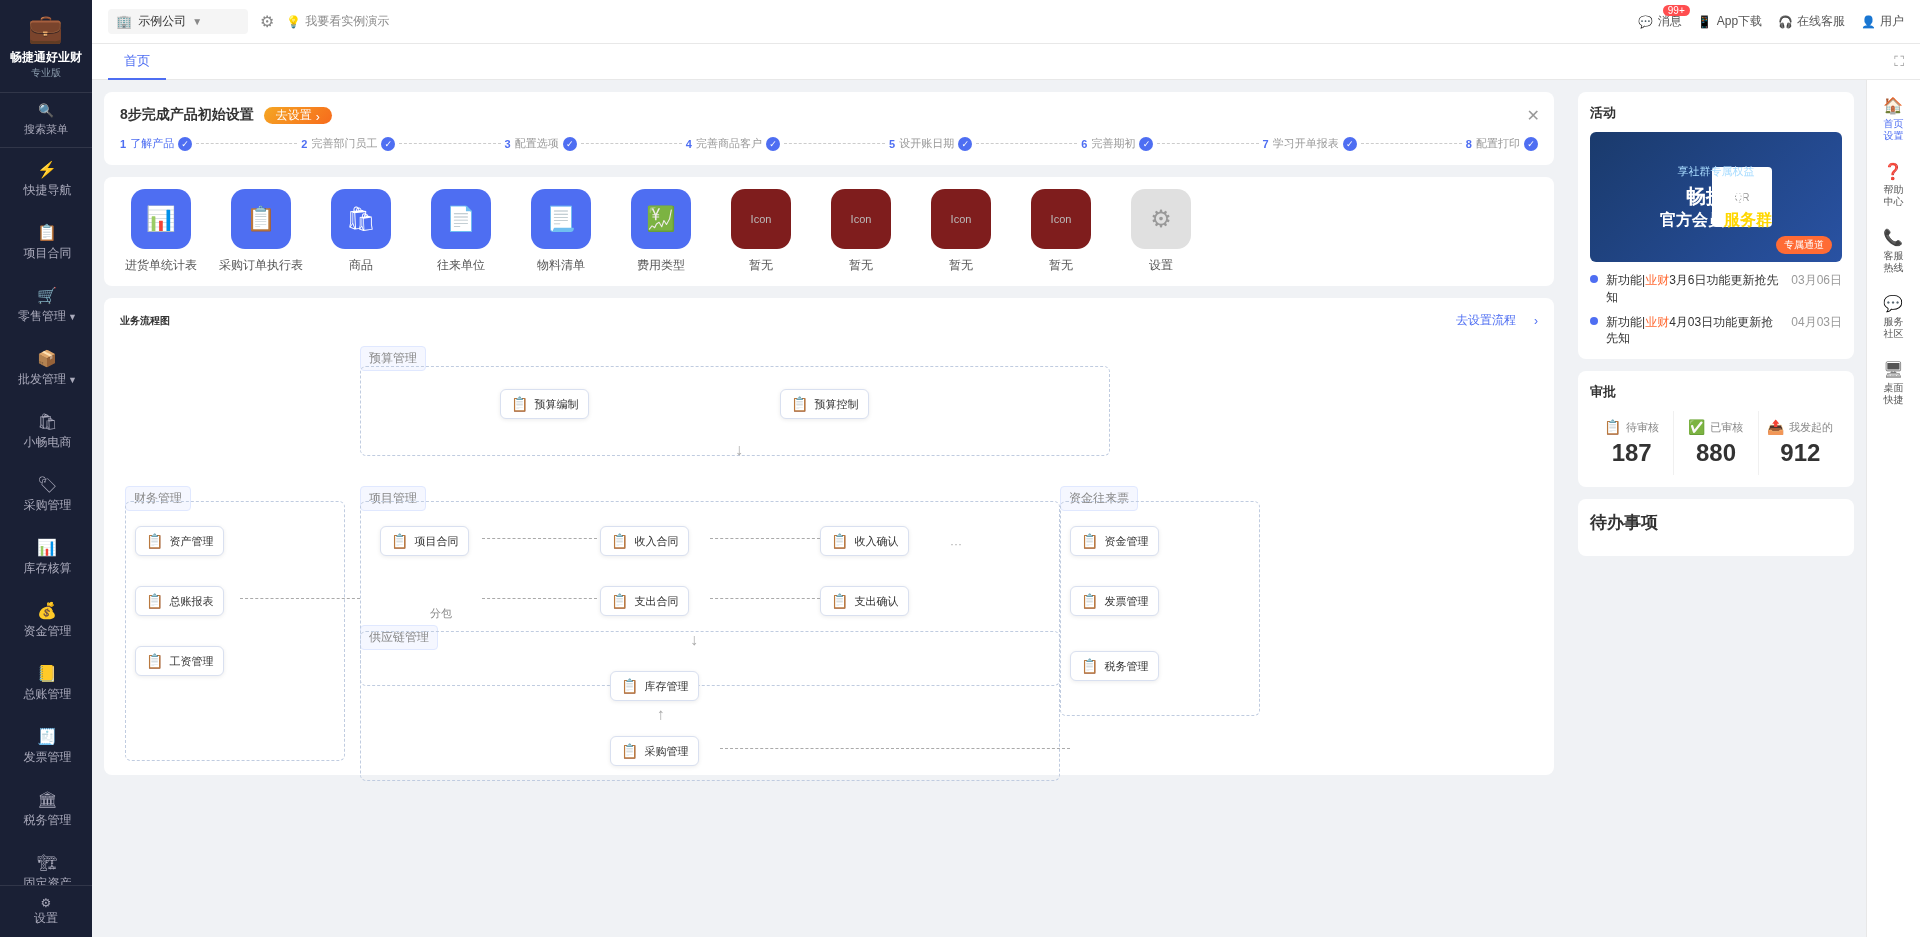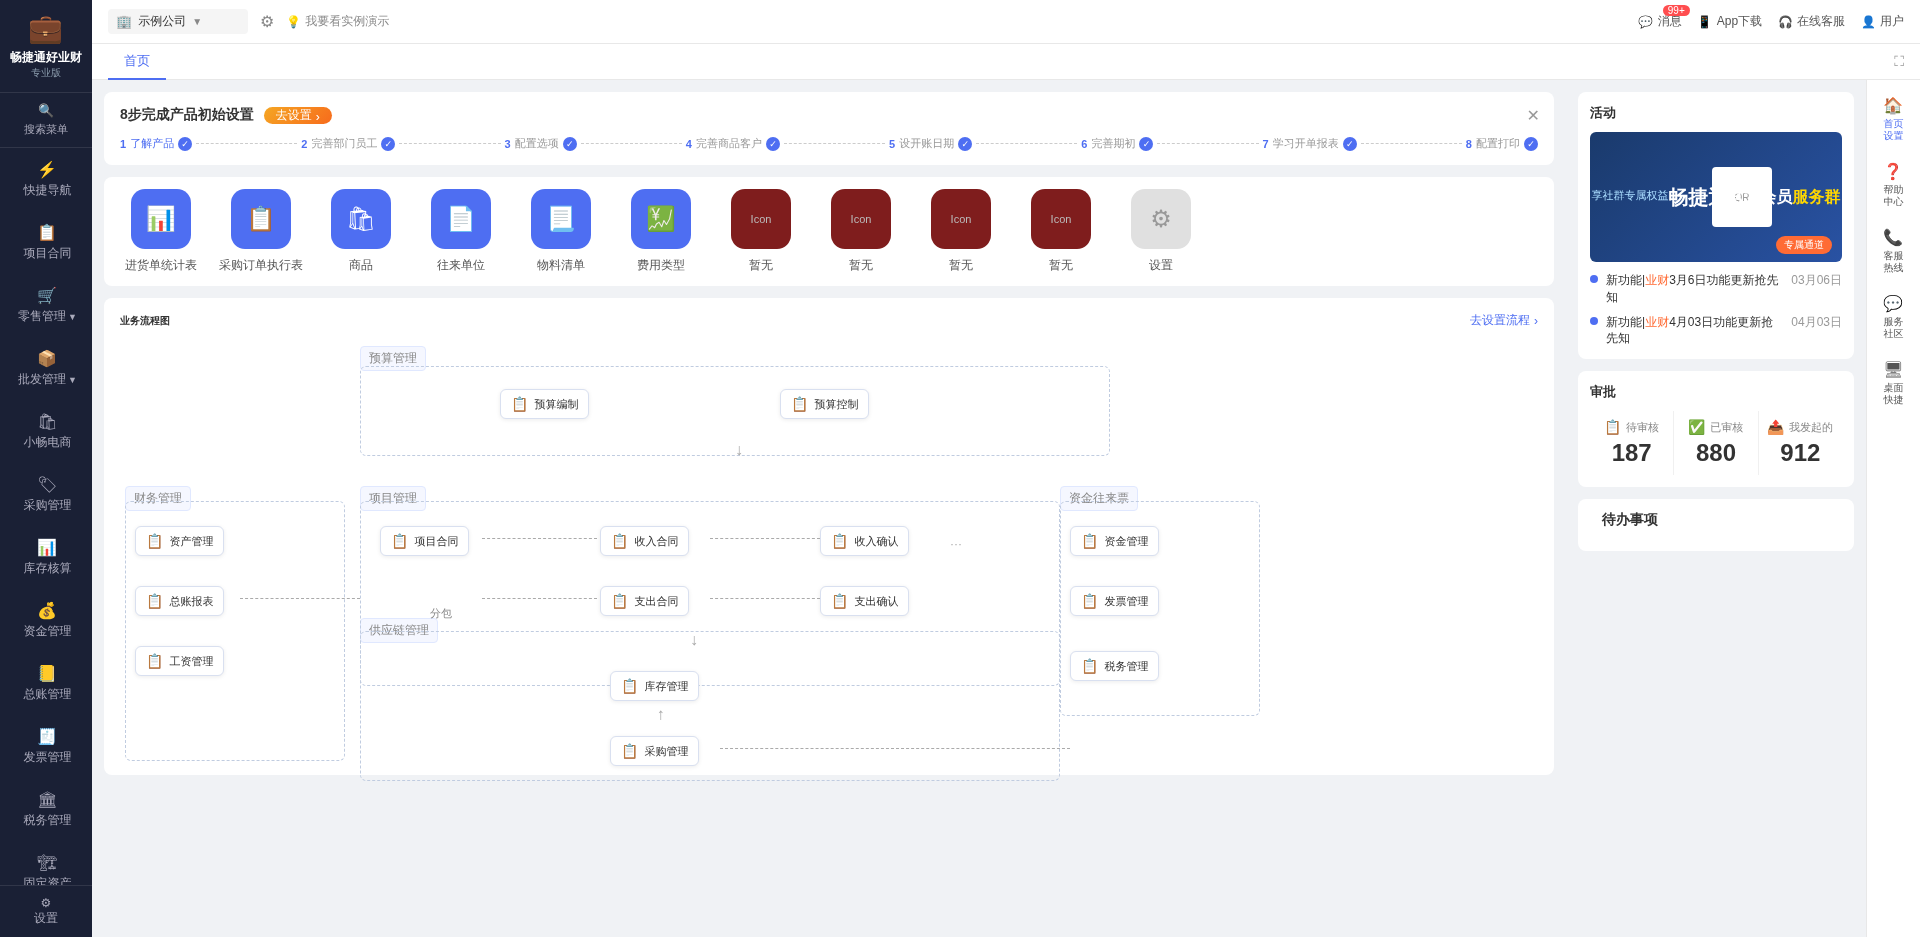--- a/index.html
+++ b/index.html
@@ -63,21 +63,21 @@
     .quick-icon-item { display: flex; flex-direction: column; align-items: center; gap: 8px; min-width: 90px; cursor: pointer; }
     .quick-icon-box { width: 60px; height: 60px; border-radius: 14px; background: #4e6ef2; display: flex; align-items: center; justify-content: center; color: #fff; font-size: 24px; }
     .quick-icon-box.gray { background: #7f1d1d; color: #bbb; }
     .quick-icon-box.dark-gray { background: #e0e0e0; color: #999; }
     .quick-icon-label { font-size: 12px; color: #555; text-align: center; }
     
     
     .flow-section { background: #fff; border-radius: 8px; padding: 14px 16px; }
     .flow-header { display: flex; justify-content: space-between; align-items: center; margin-bottom: 12px; }
     .flow-title { font-size: 10px; font-weight: bold; color: #333; }
-    .flow-config { font-size: 12px; color: #4e6ef2; cursor: pointer; display: flex; align-items: center; gap: 4px; }
+    .flow-config { font-size: 12px; color: #4e6ef2; cursor: pointer; display: flex; align-items: center; gap: 18px; }
     .flow-canvas { position: relative; min-height: 420px; }
     
     
     .flow-node { position: absolute; border: 1px solid #d9e0f0; border-radius: 6px; background: #fff; padding: 6px 10px; font-size: 11px; color: #333; display: flex; align-items: center; gap: 6px; white-space: nowrap; cursor: pointer; box-shadow: 0 1px 4px rgba(0,0,0,0.08); }
     .flow-node-icon { color: #4e6ef2; font-size: 14px; }
     .flow-section-label { position: absolute; font-size: 12px; color: #888; background: #f5f7ff; padding: 3px 8px; border-radius: 4px; border: 1px solid #e0e8ff; }
     .flow-dashed-line { position: absolute; border-top: 1px dashed #aaa; }
     
     
     .right-panel { width: 300px; overflow-y: auto; padding: 12px; display: flex; flex-direction: column; gap: 12px; flex-shrink: 0; }
@@ -106,21 +106,21 @@
     .approval-title { font-size: 13px; font-weight: bold; color: #333; margin-bottom: 10px; }
     .approval-stats { display: flex; gap: 0; }
     .approval-stat { flex: 1; display: flex; flex-direction: column; align-items: center; padding: 8px; border-right: 1px solid #f0f0f0; }
     .approval-stat:last-child { border-right: none; }
     .approval-stat-label { font-size: 11px; color: #888; display: flex; align-items: center; gap: 4px; }
     .approval-stat-icon { font-size: 14px; }
     .approval-stat-num { font-size: 24px; font-weight: bold; color: #333; margin-top: 4px; }
     
     
     .todo-card { background: #fff; border-radius: 8px; padding: 12px; }
-    .todo-title { font-size: 14px; font-weight: bold; color: #333; margin-bottom: 10px; margin-left: 12px; }
+    .todo-title { font-size: 17px; font-weight: bold; color: #333; margin-bottom: 10px; }
     
     
     ::-webkit-scrollbar { width: 4px; height: 4px; }
     ::-webkit-scrollbar-track { background: #f0f0f0; }
     ::-webkit-scrollbar-thumb { background: #ccc; border-radius: 2px; }
 
     .flow-section-box {
       position: absolute;
       border: 1px dashed #c0cce0;
       border-radius: 6px;
@@ -390,21 +390,21 @@
               <span>去设置流程</span>
               <span>›</span>
             </div>
           </div>
 
           <div class="flow-canvas">
 
             <div class="flow-section-label" style="left:240px;top:5px;">预算管理</div>
             <div class="flow-section-label" style="left:5px;top:145px;">财务管理</div>
             <div class="flow-section-label" style="left:240px;top:145px;">项目管理</div>
-            <div class="flow-section-label" style="left:240px;top:277px;">供应链管理</div>
+            <div class="flow-section-label" style="left:240px;top:284px;">供应链管理</div>
             <div class="flow-section-label" style="left:940px;top:145px;">资金往来票</div>
 
             <div class="flow-section-box" style="left:240px;top:25px;width:750px;height:90px;"></div>
             <div class="flow-section-box" style="left:5px;top:160px;width:220px;height:260px;"></div>
             <div class="flow-section-box" style="left:240px;top:160px;width:700px;height:185px;"></div>
             <div class="flow-section-box" style="left:240px;top:290px;width:700px;height:150px;"></div>
             <div class="flow-section-box" style="left:940px;top:160px;width:200px;height:215px;"></div>
 
             <div class="flow-node" style="left:380px;top:48px;">
               <span class="flow-node-icon">📋</span>
@@ -496,21 +496,21 @@
           </div>
         </div>
 
       </div>
 
       <div class="right-panel">
 
         <div class="activity-card">
           <div class="activity-title">活动</div>
           <div class="activity-banner">
-            <div style="display:flex;flex-direction:row;align-items:center;z-index:1;">
+            <div style="display:flex;flex-direction:column;align-items:center;z-index:1;">
               <div style="font-size:11px;color:#adf;margin-bottom:4px;">享社群专属权益</div>
               <div style="font-size:20px;font-weight:bold;color:#fff;">畅捷通</div>
               <div style="font-size:16px;font-weight:bold;color:#fff;">官方会员<span style="color:#ffd700;">服务群</span></div>
             </div>
             <div class="activity-qr" style="right:70px;">
               <span style="font-size:10px;color:#999;">QR</span>
             </div>
             <div class="activity-btn">专属通道</div>
           </div>
           <div class="activity-list">

